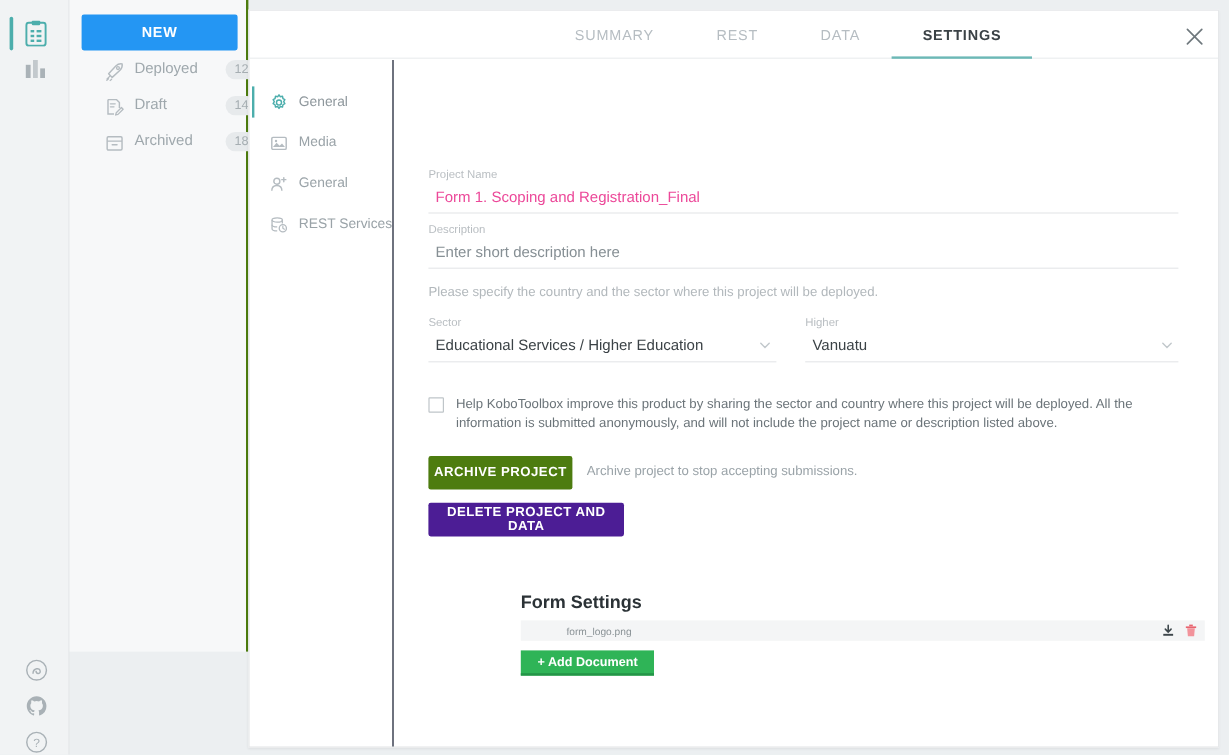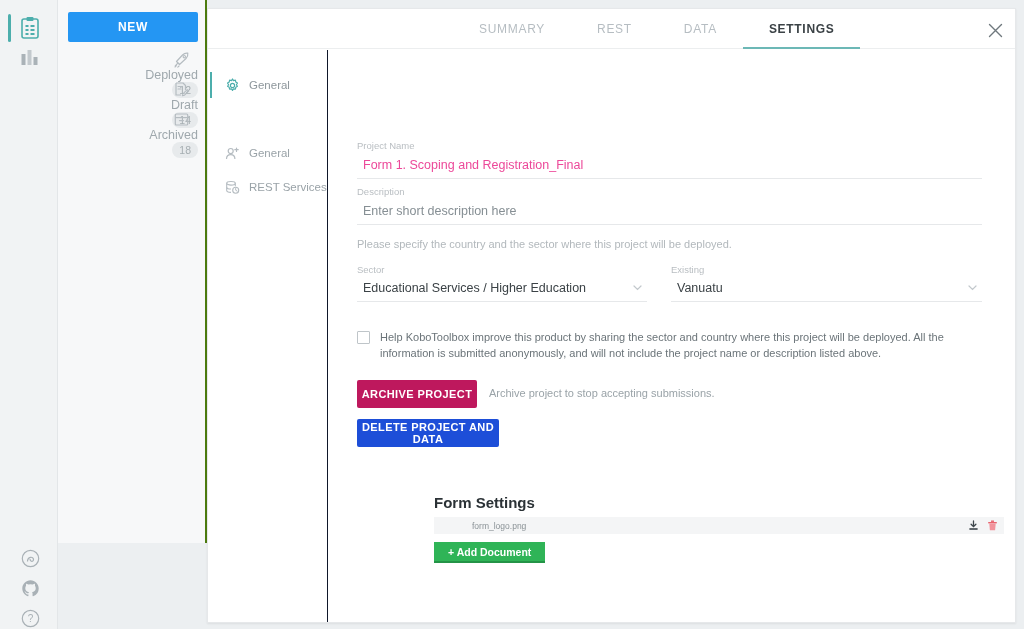--- a/index.html
+++ b/index.html
@@ -35,22 +35,22 @@
     border-right: 2px solid #4d7c0f;
     text-decoration: underline;
   }
   #new-button {
     position: absolute; left: 10px; top: 12px; width: 130px; height: 30px;
     background: #2496f3; color: #fff; border: none; border-radius: 2px;
     font-size: 12px; font-weight: bold; letter-spacing: .6px;
     font-family: "Liberation Sans", sans-serif; cursor: pointer;
   }
   .side-item {
-    position: absolute; left: 12px; width: 128px; height: 26px;
-    display: flex; align-items: flex-end; cursor: pointer; flex-direction: column;
+    position: absolute; left: 28px; width: 128px; height: 26px;
+    display: flex; align-items: flex-start; cursor: pointer;
   }
   .side-item .si-icon { width: 18px; height: 18px; flex: none; margin-right: 8px;
     display:flex; align-items:center; justify-content:center; }
   .side-item .si-label {
     flex: 1; font-size: 12.5px; color: #9fa8ad; white-space: nowrap;
   }
   .side-item .si-count {
     background: #e7eaec; color: #a6aeb2; border-radius: 10px;
     font-size: 10.5px; padding: 2px 7px; min-width: 24px; text-align: center;
   }
@@ -140,25 +140,25 @@
     flex: none; margin-right: 10px; margin-top: 1px; background: #fff; cursor: pointer;
   }
   #consent-text { font-size: 11px; color: #6b7479; line-height: 1.42; }
 
   .action-btn {
     position: absolute; border: none; border-radius: 2px; color: #fff;
     font-size: 11px; font-weight: bold; letter-spacing: .4px;
     font-family: "Liberation Sans", sans-serif; cursor: pointer;
   }
   #archive-button { left: 28px; top: 240px; width: 120px; height: 28px; background: #f5a councils; }
-  #archive-button { background: #be185d; }
+  #archive-button { background: #4d7c0f; }
   #archive-note {
     position: absolute; left: 160px; top: 247px; font-size: 11px; color: #9aa3a8;
   }
-  #delete-button { left: 28px; top: 279px; width: 142px; height: 28px; background: #1d4ed8; }
+  #delete-button { left: 28px; top: 279px; width: 163px; height: 28px; background: #4c1d95; }
 
   #form-settings { position: absolute; left: 68px; top: 444px; width: 570px; margin-left: 37px; }
   #form-settings-title { font-size: 15px; color: #2b3236; font-weight: bold; }
   #existing-files-label { font-size: 11.5px; color: #2b3236; margin-top: 16px; }
   #file-row {
     margin-top: 6px; height: 17px; background: #f4f5f6;
     display: flex; align-items: center; padding: 0 6px;
   }
   #file-name { font-size: 8.5px; color: #8a9296; flex: 1; padding-left: 32px; }
   .file-action { width: 11px; height: 11px; margin-left: 8px; cursor: pointer;
@@ -279,20 +279,30 @@
     <div class="nav-item active" style="top:22px;">
       <span class="nv-icon">
         <svg width="15" height="15" viewBox="0 0 15 15">
           <path d="M7.5 1 l1 1.6 1.9-.4.4 1.9 1.6 1-1 1.6 1 1.6-1.6 1-.4 1.9-1.9-.4-1 1.6-1-1.6-1.9.4-.4-1.9-1.6-1 1-1.6-1-1.6 1.6-1 .4-1.9 1.9.4z" fill="none" stroke="#4caeac" stroke-width="1.2" stroke-linejoin="round"></path>
           <circle cx="7.5" cy="7.5" r="2.1" fill="none" stroke="#4caeac" stroke-width="1.2"></circle>
         </svg>
       </span>
       <span class="nv-label">General</span>
     </div>
 
+    <div class="nav-item" style="top:56px;">
+      <span class="nv-icon">
+        <svg width="15" height="15" viewBox="0 0 15 15">
+          <rect x="1.5" y="2.5" width="12" height="10" rx="1" fill="none" stroke="#b5bcc1" stroke-width="1.2"></rect>
+          <path d="M2.5 10.5 L5.5 7 L8 9.5 L10 7.5 L12.5 10.5 Z" fill="#b5bcc1"></path>
+          <circle cx="5" cy="5.5" r="1" fill="#b5bcc1"></circle>
+        </svg>
+      </span>
+      <span class="nv-label">Media</span>
+    </div>
 
     <div class="nav-item" style="top:90px;">
       <span class="nv-icon">
         <svg width="15" height="15" viewBox="0 0 15 15">
           <circle cx="5.7" cy="5" r="2.5" fill="none" stroke="#b5bcc1" stroke-width="1.2"></circle>
           <path d="M1.5 13 C1.5 10 3.3 8.6 5.7 8.6 C8.1 8.6 9.9 10 9.9 13" fill="none" stroke="#b5bcc1" stroke-width="1.2"></path>
           <path d="M11.5 2 V5.4 M9.8 3.7 H13.2" stroke="#b5bcc1" stroke-width="1.2" stroke-linecap="round"></path>
         </svg>
       </span>
       <span class="nv-label">General</span>
@@ -335,21 +345,21 @@
           <span>Educational Services / Higher Education</span>
           <span class="select-caret">
             <svg width="11" height="11" viewBox="0 0 11 11">
               <path d="M2 4 L5.5 7.5 L9 4" fill="none" stroke="#c2c8cc" stroke-width="1.2" stroke-linecap="round"></path>
             </svg>
           </span>
         </div>
       </div>
 
       <div class="select-wrap" style="left:342px; top:124px; width:311px;">
-        <div class="select-label">Existing</div>
+        <div class="select-label">Higher</div>
         <div class="select-box">
           <span>Vanuatu</span>
           <span class="select-caret">
             <svg width="11" height="11" viewBox="0 0 11 11">
               <path d="M2 4 L5.5 7.5 L9 4" fill="none" stroke="#c2c8cc" stroke-width="1.2" stroke-linecap="round"></path>
             </svg>
           </span>
         </div>
       </div>
 

